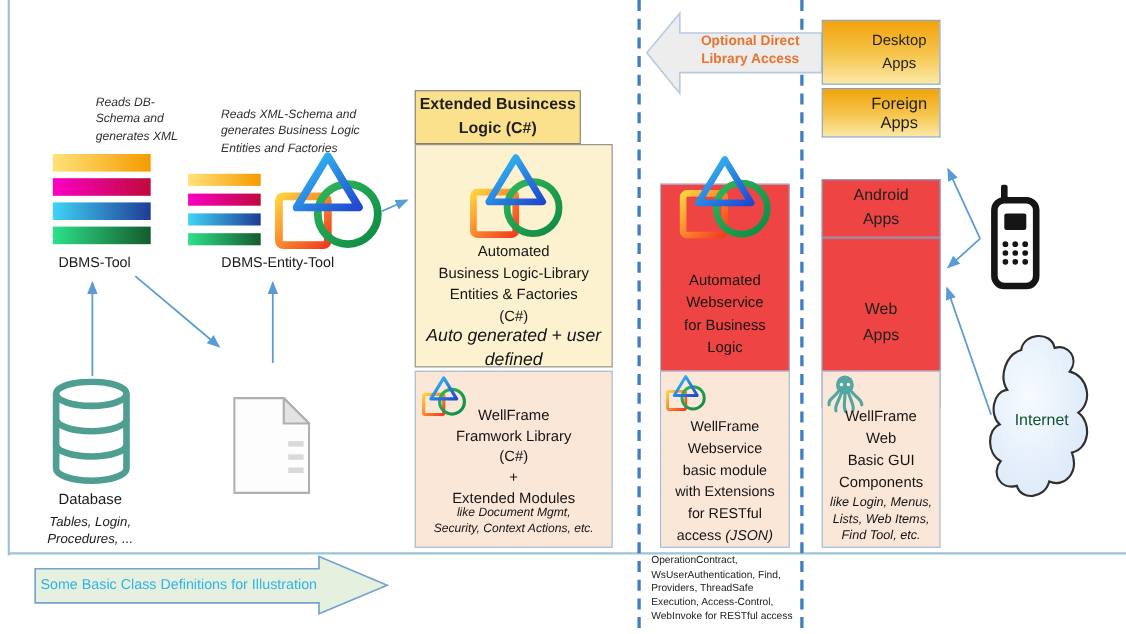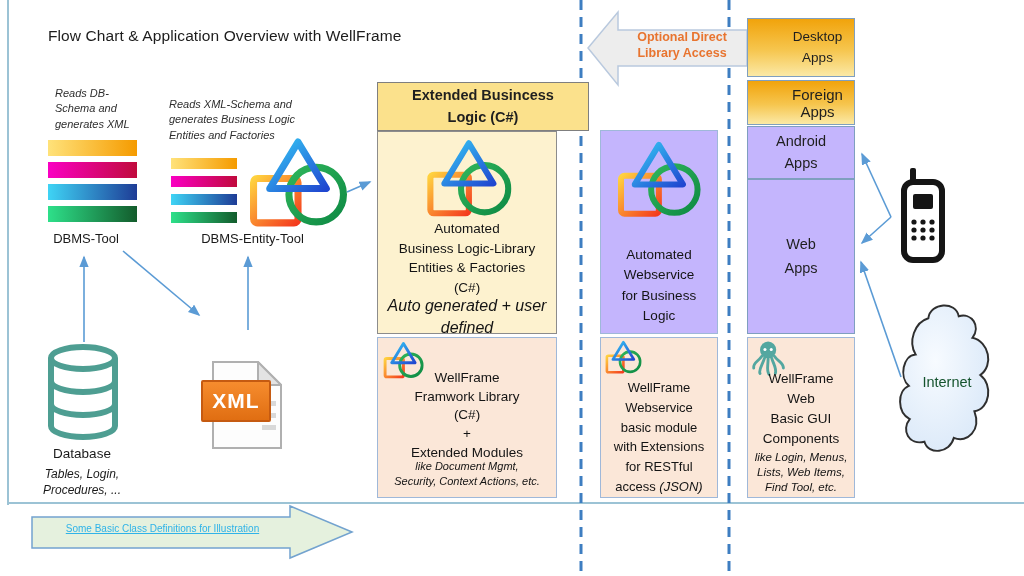--- a/index.html
+++ b/index.html
@@ -6,37 +6,37 @@
   html,body { background:#fff; }
   #canvas {
     position:relative; width:1024px; height:576px; background:#ffffff;
     font-family:"Liberation Sans", sans-serif; color:#1f1f1f; overflow:hidden;
   }
   .abs { position:absolute; }
   .pre { white-space:pre-line; }
   .ctr { text-align:center; }
   .it  { font-style:italic; }
   #title { left:48px; top:27px; font-size:15.5px; color:#1c1c1c; letter-spacing:.1px; }
-  .cap { font-style:italic; font-size:11px; line-height:1.4; color:#2e2e2e; white-space:pre-line; }
+  .cap { font-style:italic; font-size:11px; line-height:1.4; color:#2e2e2e; white-space:pre-line;margin-left:32px; }
   .lbl { font-size:13px; text-align:center; color:#1a1a1a; }
   .bar { position:absolute; }
   .hdr-box { background:#FBE18C; border:1.6px solid #7f7f7f; display:flex; align-items:center; justify-content:center;
              font-size:14.5px; font-weight:600; line-height:1.5; }
   .cream-box  { background:#FDF2CF; border:1.6px solid #8c8c8c; }
-  .cream-box2 { background:#c4b5fd; border:1.6px solid #7F9FBF; }
+  .cream-box2 { background:#ef4444; border:1.6px solid #7F9FBF;margin-top:37px; }
   .peach-box  { background:#FBE7D8; border:1.6px solid #9FB8D9; }
   .apps-grad  { background:linear-gradient(180deg,#F1A30B 0%,#F6C64F 55%,#FBE9A6 100%);
                 border:1.6px solid #7F9FBF; display:flex; align-items:center; justify-content:center;padding-left:33px; }
   .flexc { display:flex; align-items:center; justify-content:center; }
   .boxtext { font-size:13.5px; line-height:1.45; text-align:center; white-space:pre-line; color:#141414; }
   .note { font-style:italic; text-align:center; white-space:pre-line; color:#141414; }
   .foot { font-size:9.3px; line-height:1.36; white-space:pre-line; color:#232323; }
   #gray-arrow-text { left:622px; top:29px; width:120px; text-align:center; font-size:12.5px; font-weight:600;
                      color:#E8742F; line-height:1.3; white-space:pre-line; }
-  #green-arrow-text { left:30px; top:523px; width:265px; text-align:center; font-size:10px; color:#2FB3E8;text-decoration:underline; }
+  #green-arrow-text { left:30px; top:523px; width:265px; text-align:center; font-size:13px; color:#2FB3E8; }
   #internet-label { left:903px; top:374px; width:88px; text-align:center; font-size:14.5px; color:#14532d; }
   #xml-badge { left:201px; top:380px; width:70px; height:42px; background:linear-gradient(#F68C2E,#E06E12);
                border:2px solid #C55A11; border-radius:2px; color:#fff; font-weight:bold; font-size:21px;
                display:flex; align-items:center; justify-content:center; letter-spacing:1px; }
 </style>
 </head>
 <body>
 
 <div id="canvas">
 
@@ -82,21 +82,20 @@
       <line x1="891" y1="217" x2="862" y2="154" marker-end="url(#arw)"></line>
       <line x1="891" y1="217" x2="862" y2="243" marker-end="url(#arw)"></line>
       <line x1="901" y1="377" x2="861" y2="262" marker-end="url(#arw)"></line>
     </g>
 
     <polygon points="588,48 618,12 618,30 747,30 747,66 618,66 618,85" fill="#EDEDED" stroke="#B9C9DE" stroke-width="1.5"></polygon>
 
     <polygon points="352,532 290,506 290,517 32,517 32,548 290,548 290,558" fill="#E5F1DE" stroke="#73A3CF" stroke-width="1.5"></polygon>
   </svg>
 
-  <div class="abs" id="title">Flow Chart &amp; Application Overview with WellFrame</div>
   <div class="abs cap" style="left:55px;top:86px;width:115px">Reads DB-
 Schema and
 generates XML</div>
   <div class="abs cap" style="left:169px;top:97px;width:165px">Reads XML-Schema and
 generates Business Logic
 Entities and Factories</div>
 
   <div class="abs" style="left:48px;top:140px;width:89px">
     <div class="bar" style="position:static;width:89px;height:16px;margin-bottom:6px;background:linear-gradient(90deg,#FFE27A,#F59B00)"></div>
     <div class="bar" style="position:static;width:89px;height:16px;margin-bottom:6px;background:linear-gradient(90deg,#FA00C3,#C00A3C)"></div>
@@ -126,23 +125,22 @@
   <div class="abs lbl it pre" style="left:22px;top:466px;width:120px;font-size:12px;line-height:1.35">Tables, Login,
 Procedures, ...</div>
 
   <svg class="abs" style="left:212px;top:361px" width="70" height="88" viewBox="0 0 70 88">
     <path d="M1 1 H46 L69 24 V87 H1 Z" fill="#FDFDFD" stroke="#B0B0B0" stroke-width="2"></path>
     <path d="M46 1 V24 H69 Z" fill="#E3E3E3" stroke="#B0B0B0" stroke-width="2"></path>
     <rect x="50" y="40" width="14" height="5" fill="#D9D9D9"></rect>
     <rect x="50" y="52" width="14" height="5" fill="#D9D9D9"></rect>
     <rect x="50" y="64" width="14" height="5" fill="#D9D9D9"></rect>
   </svg>
-  <div class="abs" id="xml-badge">XML</div>
-
-  <div class="abs hdr-box" style="left:377px;top:82px;width:212px;height:49px">
+
+  <div class="abs hdr-box" style="left:377px;top:82px;width:151px;height:49px">
     <span class="pre ctr">Extended Busincess
 Logic (C#)</span>
   </div>
   <div class="abs cream-box" style="left:377px;top:131px;width:180px;height:203px"></div>
   <svg class="abs" style="left:424px;top:138px" width="88" height="84" viewBox="0 0 100 96">
       <use href="#logo-tsc"></use>
     </svg>
   <div class="abs boxtext" style="left:377px;top:219px;width:180px">Automated
 Business Logic-Library
 Entities &amp; Factories
@@ -216,20 +214,25 @@
 Basic GUI
 Components</div>
   <div class="abs" id="gray-arrow-text">Optional Direct
 Library Access</div>
 
   <div class="abs note" style="left:747px;top:450px;width:108px;font-size:11.5px;line-height:1.32">like Login, Menus,
 Lists, Web Items,
 Find Tool, etc.</div>
   <div class="abs" id="green-arrow-text">Some Basic Class Definitions for Illustration</div>
 
+  <div class="abs foot" style="left:592px;top:503px;width:135px">OperationContract,
+WsUserAuthentication, Find,
+Providers, ThreadSafe
+Execution, Access-Control,
+WebInvoke for RESTful access</div>
 
   <svg class="abs" style="left:900px;top:166px" width="48" height="98" viewBox="0 0 48 98">
     <rect x="10" y="2" width="6" height="18" rx="2" fill="#151515"></rect>
     <rect x="4" y="16" width="38" height="78" rx="9" fill="#fff" stroke="#151515" stroke-width="6"></rect>
     <rect x="13" y="28" width="20" height="15" rx="2" fill="#151515"></rect>
     <g fill="#151515">
       <circle cx="14" cy="56" r="2.6"></circle>
         <circle cx="23" cy="56" r="2.6"></circle>
         <circle cx="32" cy="56" r="2.6"></circle>
       <circle cx="14" cy="64" r="2.6"></circle>

